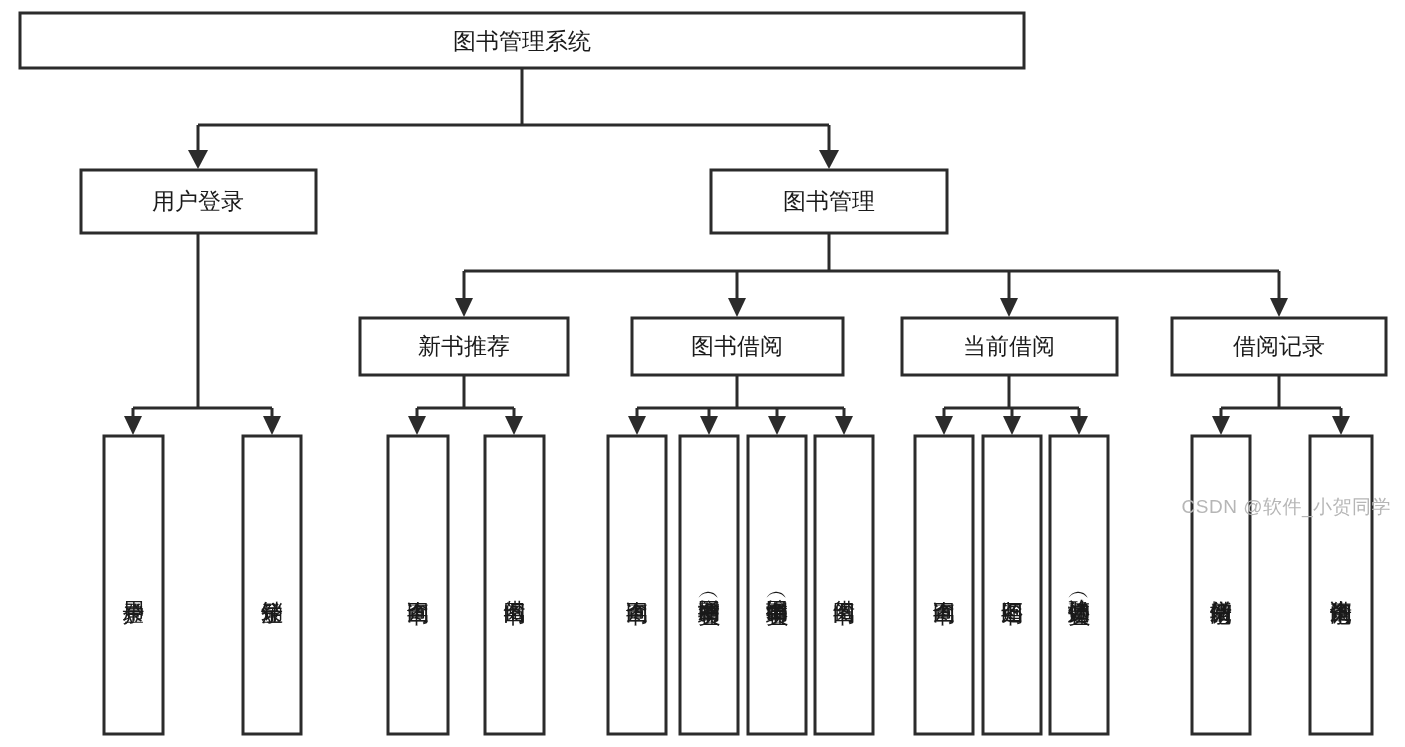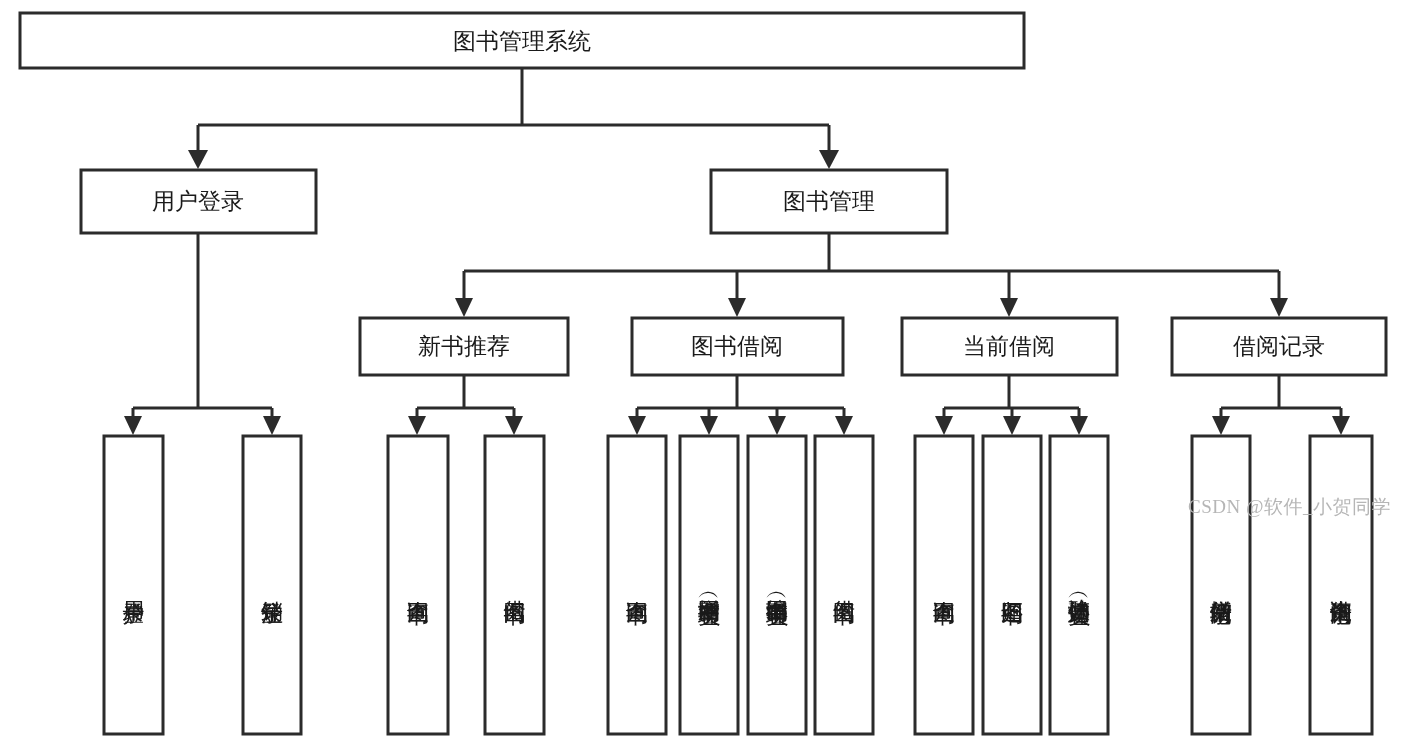--- a/index.html
+++ b/index.html
@@ -64,21 +64,21 @@
     line-height: 1.08;
     color: #1a1a1a;
     letter-spacing: 1px;
     white-space: nowrap;
     text-align: center;
   }
   .watermark {
     position: absolute;
     right: 14px;
     bottom: 6px;
-    font-family: Liberation Serif, serif;
+    font-family: Liberation Sans, sans-serif;
     font-size: 19px;
     color: #b6b6b6;
     white-space: nowrap;
     letter-spacing: 0.5px;
   }
 </style>
 </head>
 <body>
 
 <div id="diagram-root">

